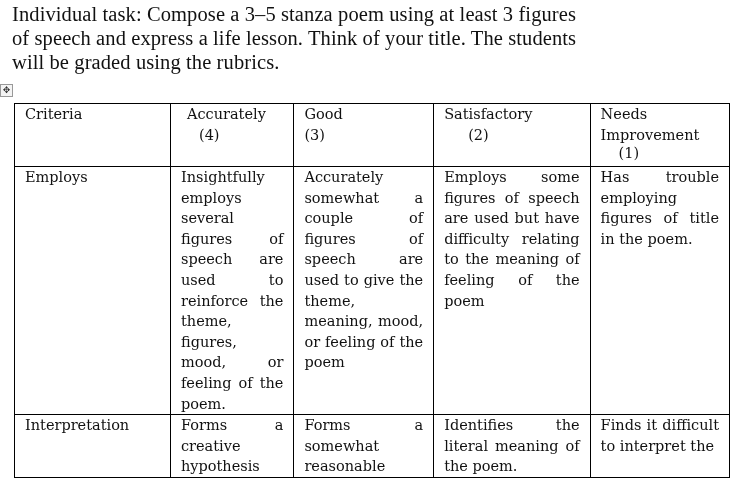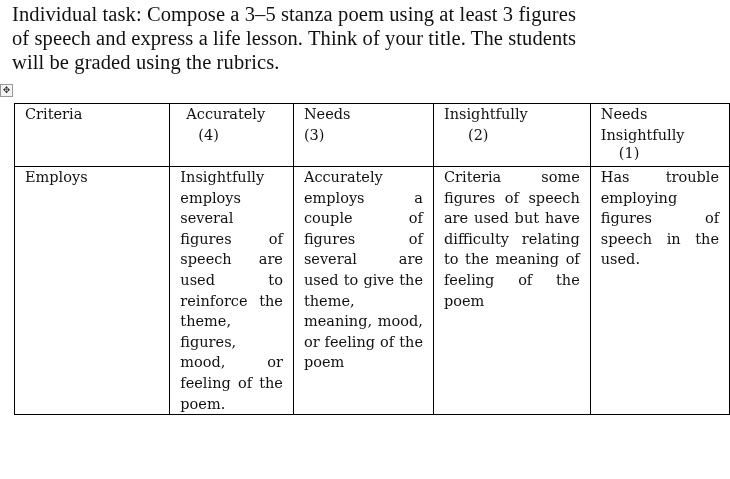--- a/index.html
+++ b/index.html
@@ -36,33 +36,40 @@
     <col style="width:140px">
   </colgroup>
   <tbody>
       <tr class="row-head">
     <td><span>Criteria</span></td>
     <td>
       <span class="hdr-sub-left" style="padding-left:6px">Accurately</span>
       <span class="hdr-sub">(4)</span>
     </td>
     <td>
-      <span class="hdr-sub-left">Needs</span>
+      <span class="hdr-sub-left">Good</span>
       <span class="hdr-sub-left">(3)</span>
     </td>
     <td>
-      <span class="hdr-sub-left">Insightfully</span>
+      <span class="hdr-sub-left">Satisfactory</span>
       <span class="hdr-sub" style="padding-left:24px">(2)</span>
     </td>
     <td>
-      <span class="hdr-sub-left">Needs Insightfully</span>
+      <span class="hdr-sub-left">Needs Improvement</span>
       <span class="hdr-sub" style="line-height:16px">(1)</span>
     </td>
   </tr>
   <tr class="row-analysis">
     <td>Employs</td>
     <td class="just">Insightfully employs several figures of speech are used to reinforce the theme, figures, mood, or feeling of the poem.</td>
-    <td class="just">Accurately employs a couple of figures of several are used to give the theme, meaning, mood, or feeling of the poem</td>
-    <td class="just">Criteria some figures of speech are used but have difficulty relating to the meaning of feeling of the poem</td>
-    <td class="just">Has trouble employing figures of speech in the used.</td>
+    <td class="just">Accurately somewhat a couple of figures of speech are used to give the theme, meaning, mood, or feeling of the poem</td>
+    <td class="just">Employs some figures of speech are used but have difficulty relating to the meaning of feeling of the poem</td>
+    <td class="just">Has trouble employing figures of title in the poem.</td>
+  </tr>
+  <tr class="row-interp">
+    <td>Interpretation</td>
+    <td class="just">Forms a creative hypothesis</td>
+    <td class="just">Forms a somewhat reasonable</td>
+    <td class="just">Identifies the literal meaning of the poem.</td>
+    <td class="just">Finds it difficult to interpret the</td>
   </tr>
 </tbody>
   </table>
 
 </body></html>

